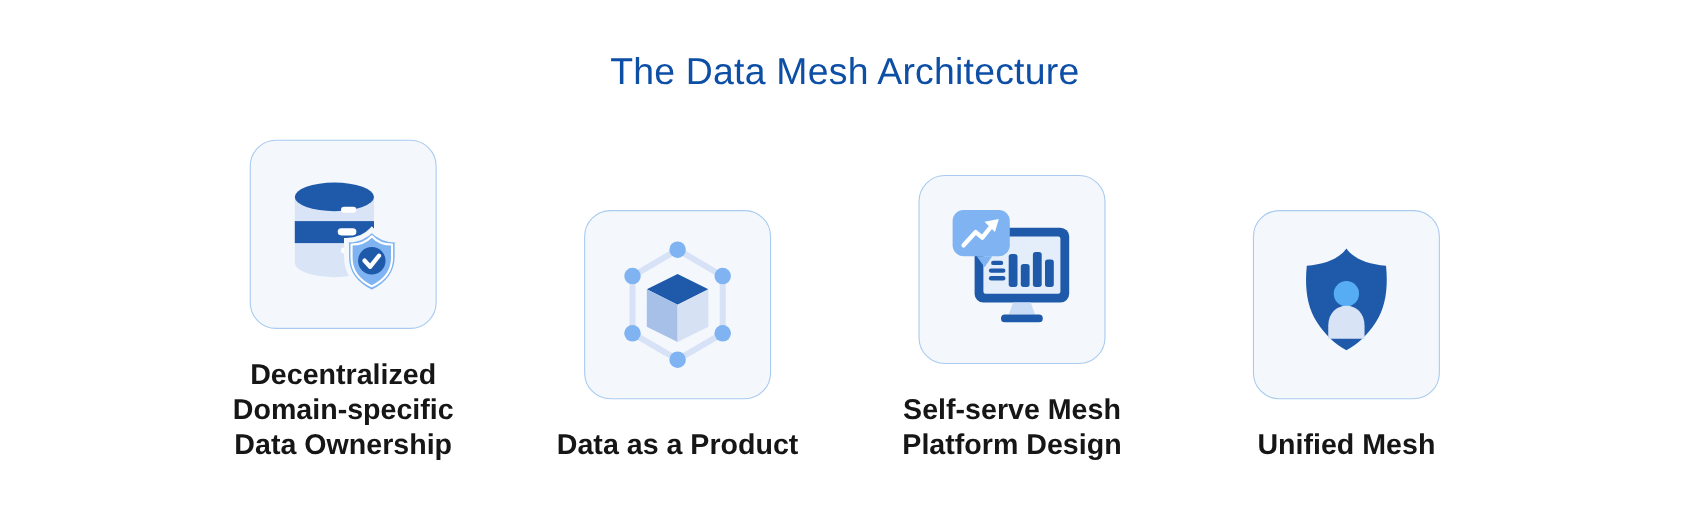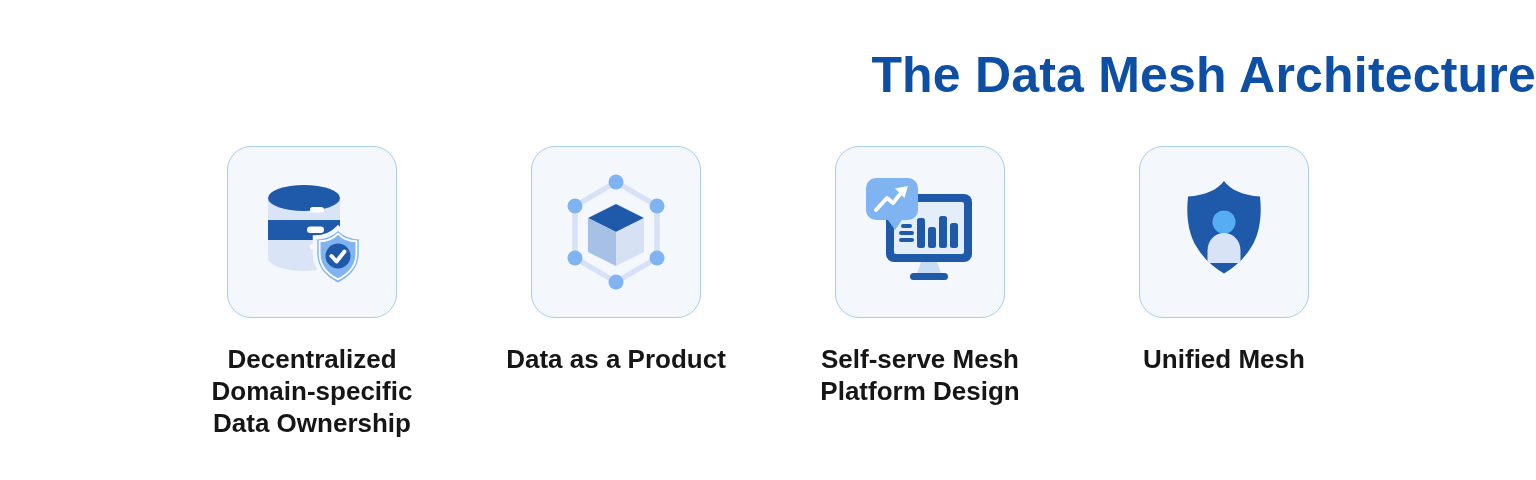--- a/index.html
+++ b/index.html
@@ -12,37 +12,38 @@
   *{box-sizing:border-box;margin:0;padding:0;}
   html,body{width:1536px;height:480px;}
   body{
     background:var(--white);
     font-family:"Liberation Sans","DejaVu Sans",sans-serif;
     overflow:hidden;
   }
   .page{width:1536px;height:480px;position:relative;}
   .title{
     padding-top:46px;
-    text-align:right;
-    font-size:50px;
-    font-weight:700;
+    text-align:center;
+    font-size:34px;
+    font-weight:400;
     color:var(--title-blue);
     letter-spacing:0.2px;
   }
   .row{
     margin-top:42px;
     display:flex;
     justify-content:center;
     gap:134px;
   }
   .col{
     width:170px;
     display:flex;
     flex-direction:column;
     align-items:center;
+    justify-content:flex-end;
   }
   .card{
     width:170px;height:172px;
     background:var(--card-bg);
     border:1px solid var(--card-border);
     border-radius:24px;
     display:flex;align-items:center;justify-content:center;
   }
   .card svg{display:block;}
   .label{

